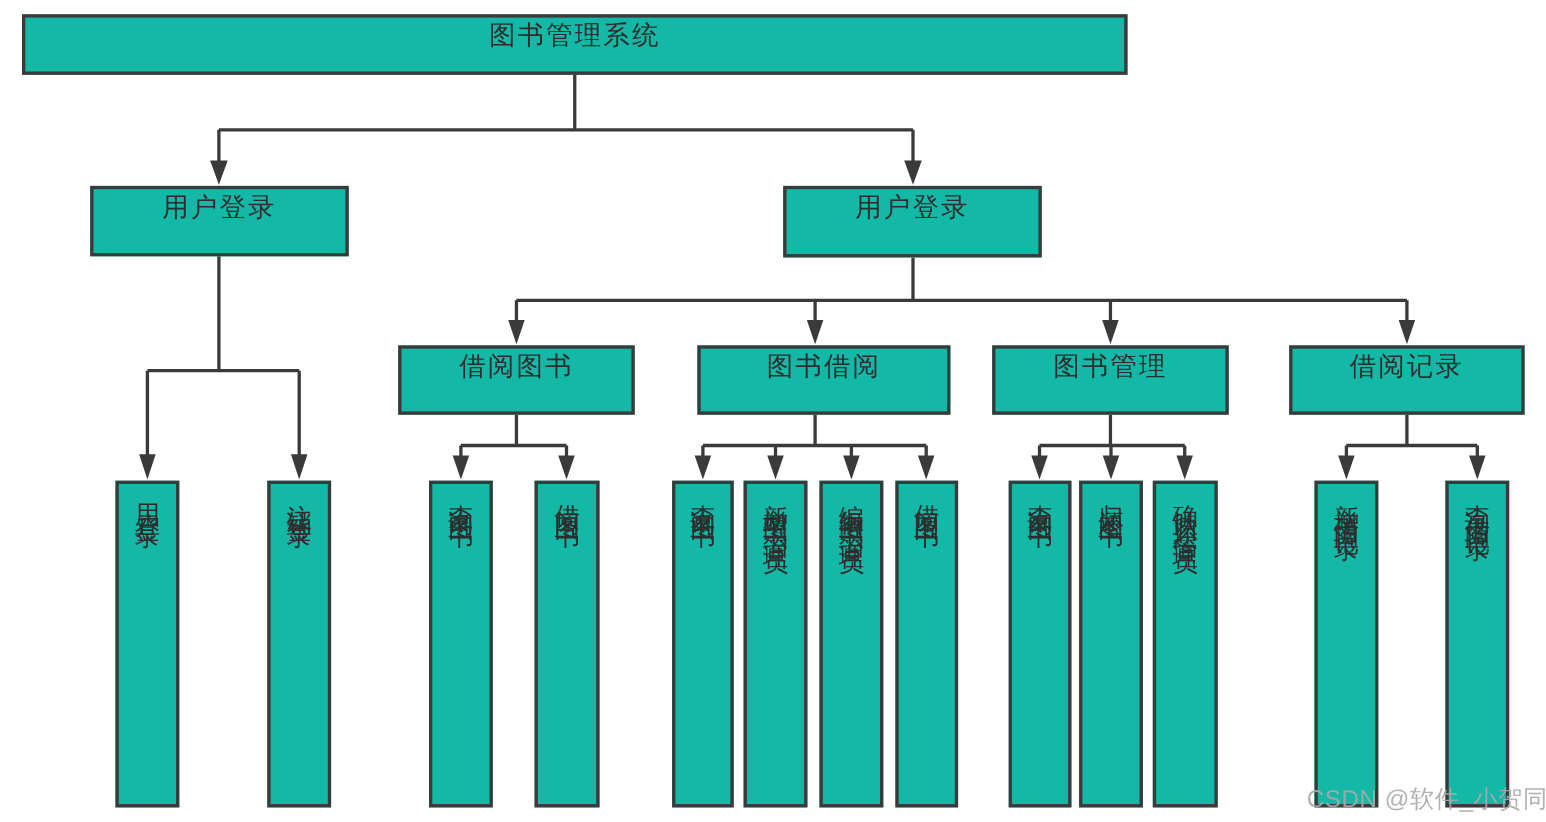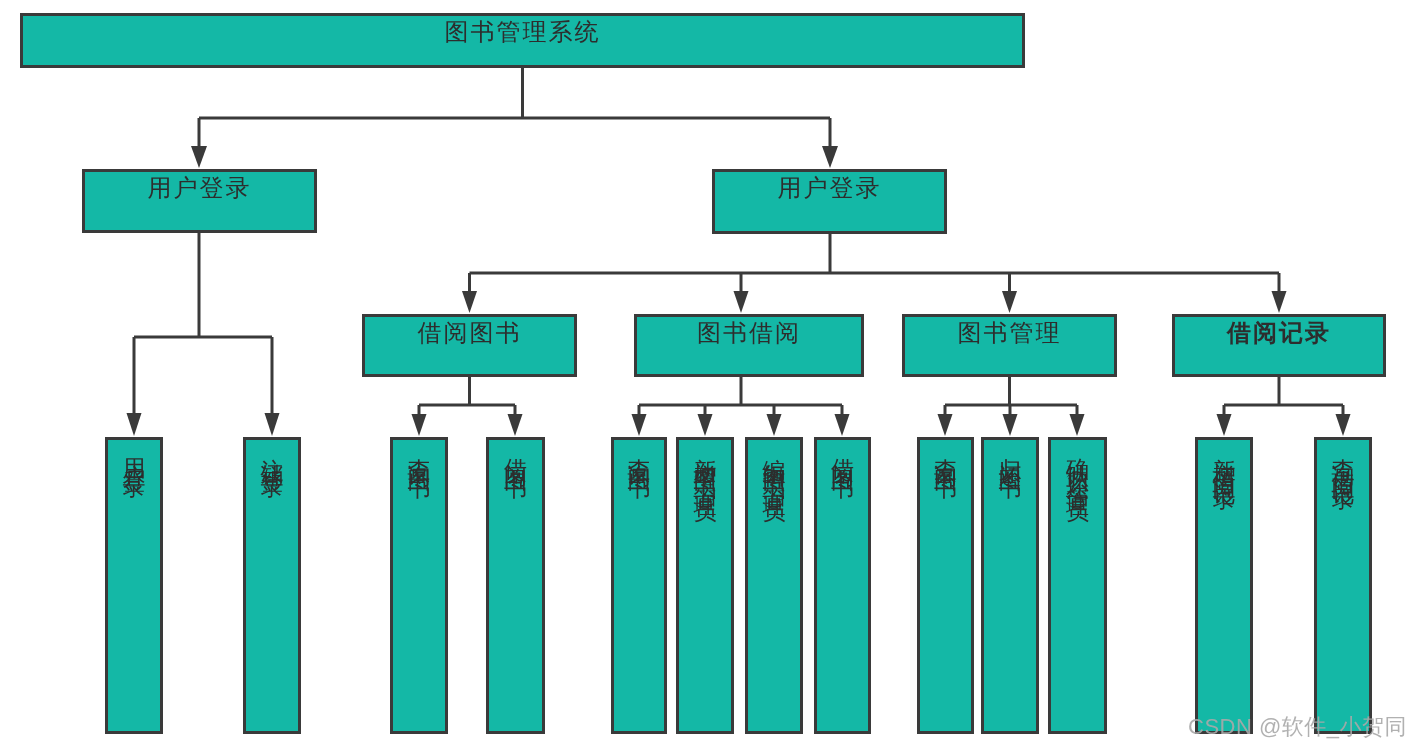--- a/index.html
+++ b/index.html
@@ -45,21 +45,21 @@
   }
   
   .root      { left: 20px;   top: 13px;  width: 1005px; height: 55px; }
   
   .l2a       { left: 82px;   top: 169px; width: 235px;  height: 64px; }
   .l2b       { left: 712px;  top: 169px; width: 235px;  height: 65px; }
   
   .l3a       { left: 362px;  top: 314px; width: 215px;  height: 63px; }
   .l3b       { left: 634px;  top: 314px; width: 230px;  height: 63px; }
   .l3c       { left: 902px;  top: 314px; width: 215px;  height: 63px; }
-  .l3d       { left: 1172px; top: 314px; width: 214px;  height: 63px; font-weight: bold; }
+  .l3d       { left: 1172px; top: 314px; width: 214px;  height: 63px; }
   
   .leaf      { top: 437px; height: 297px; }
   .g1l1 { left: 105px;  width: 58px; }
   .g1l2 { left: 243px;  width: 58px; }
   .g2l1 { left: 390px;  width: 58px; }
   .g2l2 { left: 486px;  width: 59px; }
   .g3l1 { left: 611px;  width: 56px; }
   .g3l2 { left: 676px;  width: 58px; }
   .g3l3 { left: 745px;  width: 58px; }
   .g3l4 { left: 814px;  width: 57px; }

